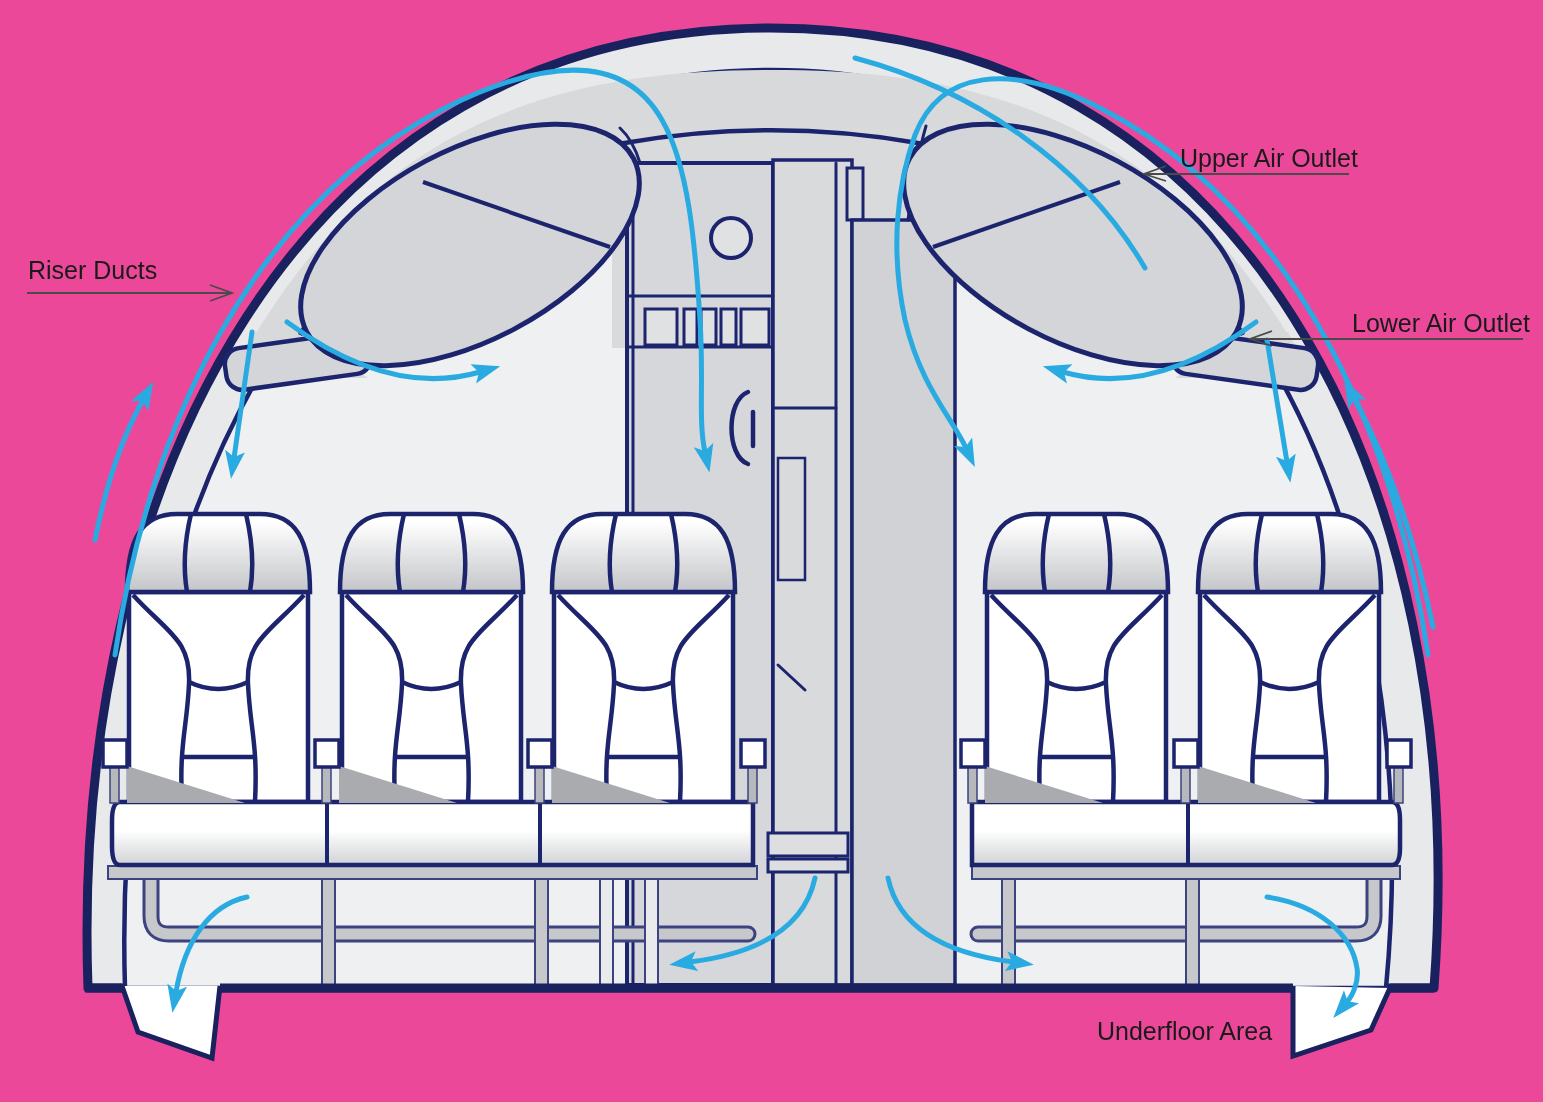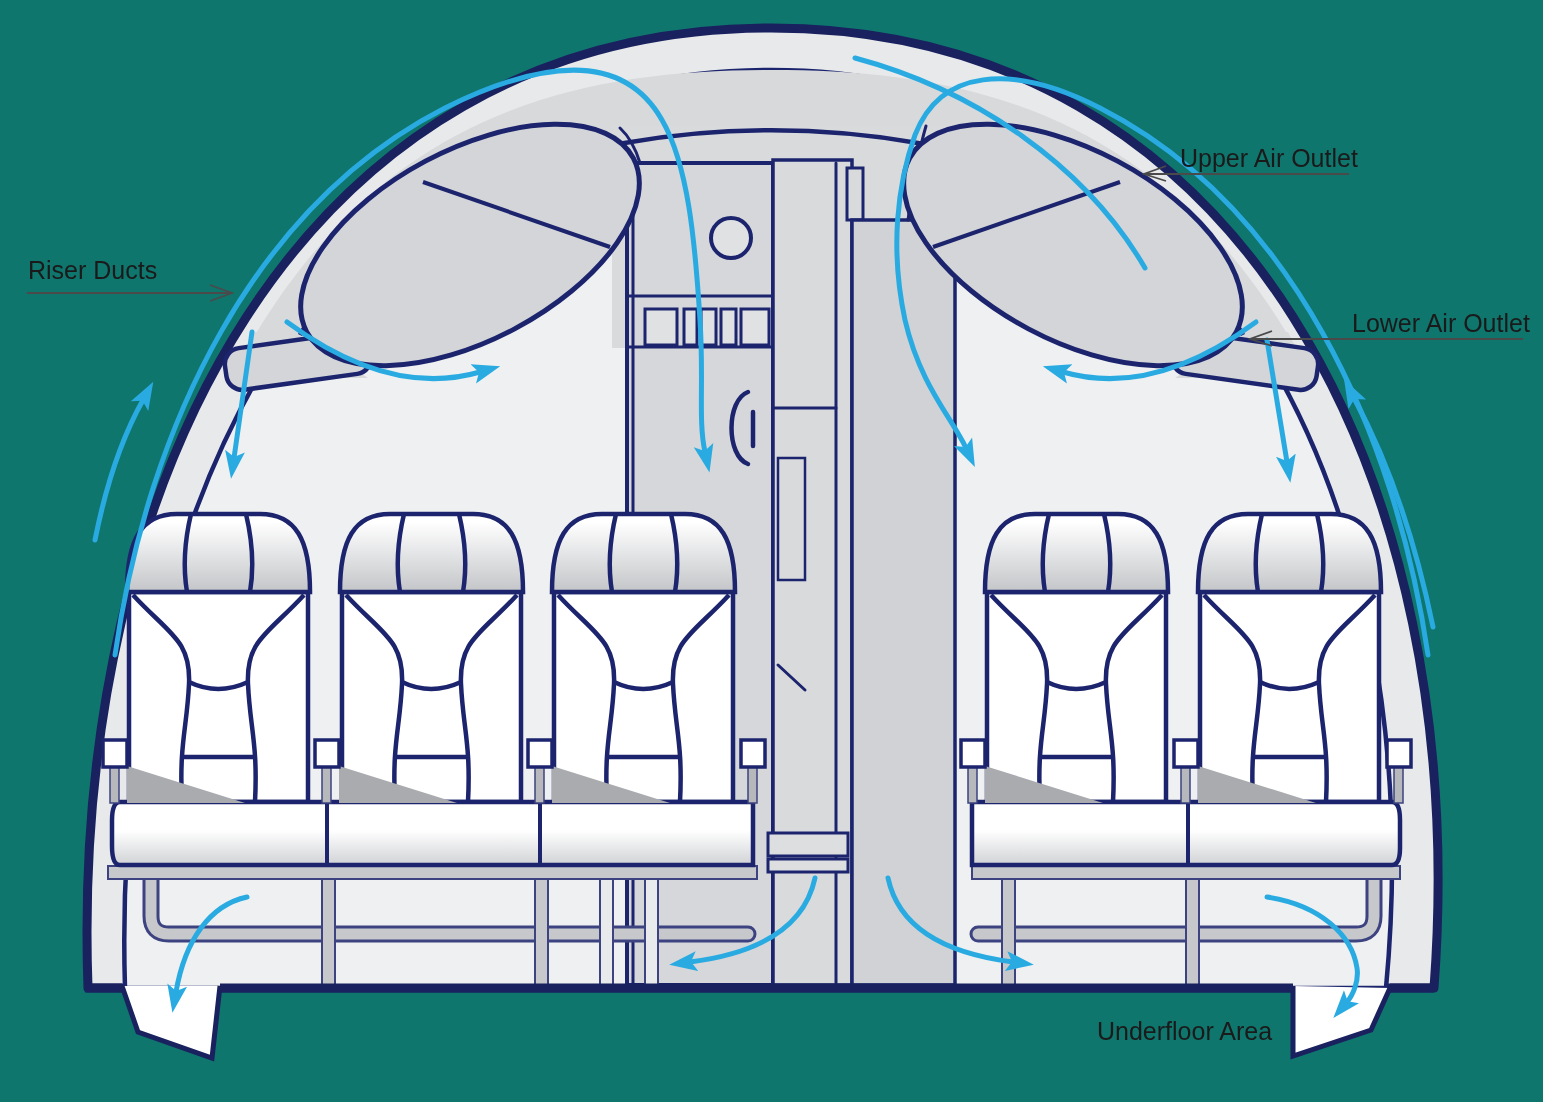--- a/index.html
+++ b/index.html
@@ -1,19 +1,19 @@
 <!DOCTYPE html>
 <html><head>
 <meta charset="utf-8">
 <style>
   html, body { margin: 0; padding: 0; background: #ffffff; }
   .stage {
     position: relative;
     width: 1543px; height: 1102px;
-    background: #0f766e;
+    background: #ec4899;
     font-family: "Liberation Sans", sans-serif;
   }
   svg { display: block; }
   text.lbl {
     font-family: "Liberation Sans", sans-serif;
     font-size: 25px;
     fill: #1a1a1a;
   }
 </style>
 </head>

